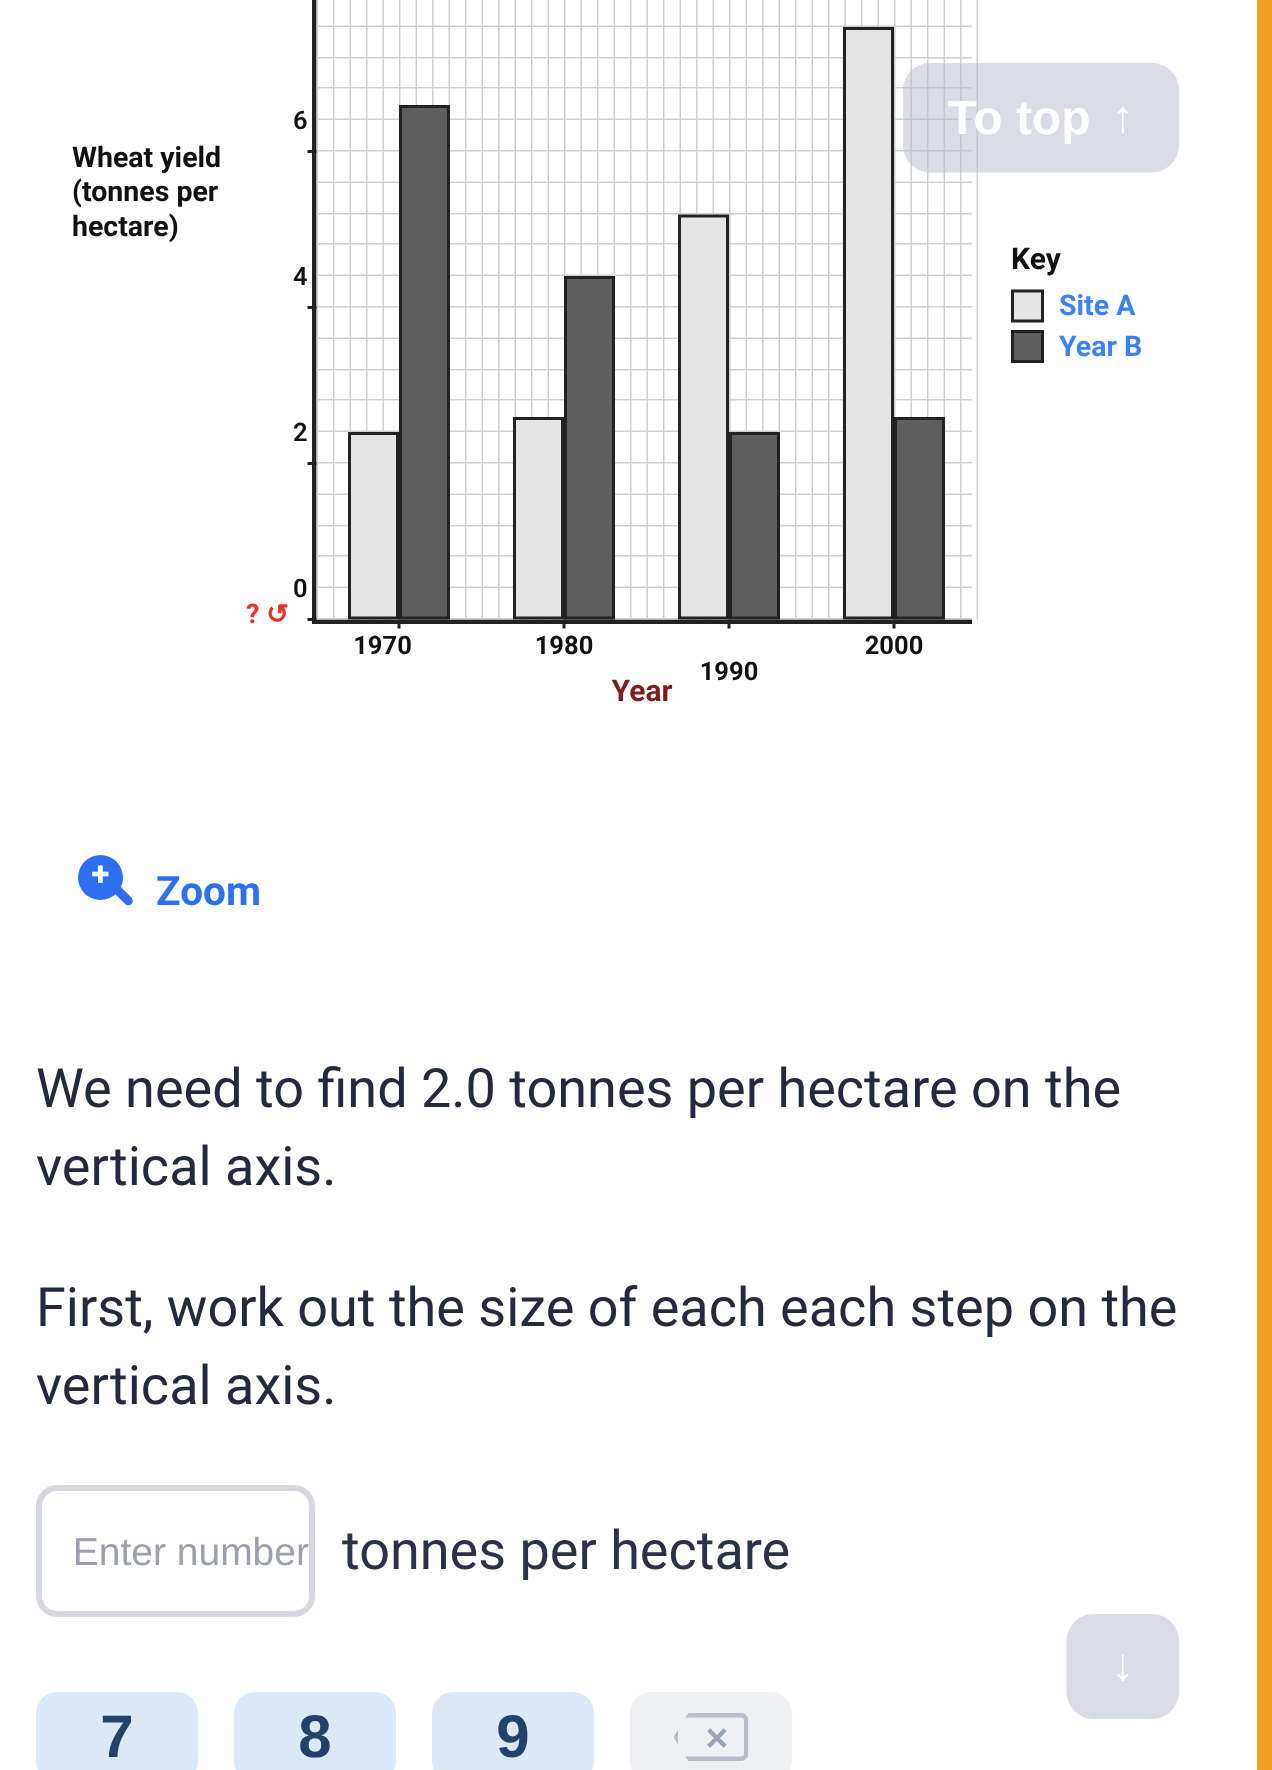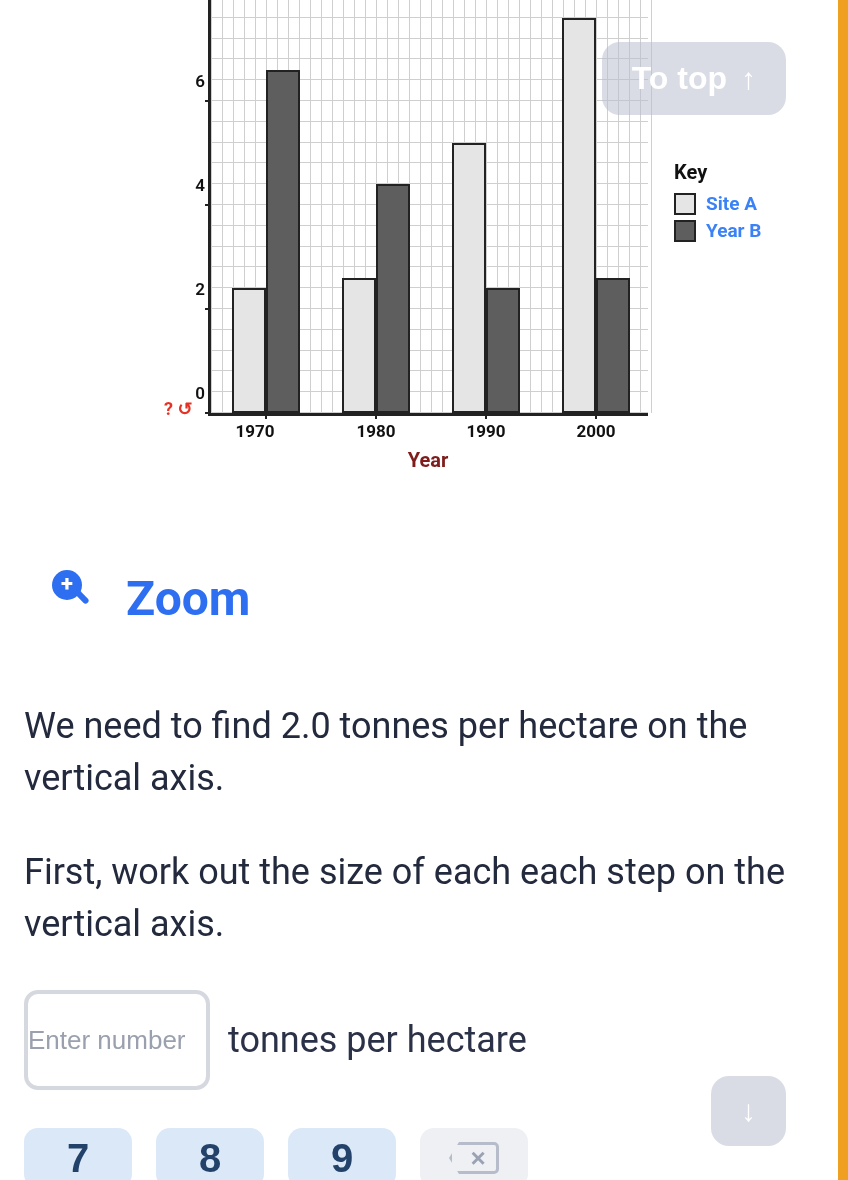--- a/index.html
+++ b/index.html
@@ -18,48 +18,49 @@
   .bar { position: absolute; bottom: 0; width: 34px; border: 2px solid #222; }
   .bar.a { background: #e5e5e5; }
   .bar.b { background: #5e5e5e; }
   .legend { position: absolute; left: 674px; top: 160px; }
   .legend-title { font-weight: 700; font-size: 20px; margin-bottom: 8px; color: #111; }
   .legend-row { display: flex; align-items: center; gap: 10px; margin-top: 4px; }
   .swatch { width: 22px; height: 22px; border: 2px solid #222; }
   .swatch.a { background: #e5e5e5; }
   .swatch.b { background: #5e5e5e; }
   .legend-label { font-size: 19px; font-weight: 700; color: #3b82f6; }
-  .zoom { position: absolute; left: 52px; top: 570px; display: flex; align-items: flex-start; gap: 34px; color: #2d6ff0; font-weight: 700; font-size: 48px; }
+  .zoom { position: absolute; left: 52px; top: 570px; display: flex; align-items: flex-end; gap: 12px; color: #2d6ff0; font-weight: 700; font-size: 27px; }
   .zoom-icon { width: 40px; height: 40px; position: relative; }
   .zoom-icon .circ { position: absolute; left: 0; top: 0; width: 30px; height: 30px; border-radius: 50%; background: #2d6ff0; }
   .zoom-icon .circ::before { content:"+"; position:absolute; left:50%; top:50%; transform:translate(-50%,-55%); color:#fff; font-size:22px; font-weight:800; }
   .zoom-icon .handle { position: absolute; left: 22px; top: 24px; width: 16px; height: 6px; background: #2d6ff0; transform: rotate(45deg); border-radius: 3px; }
   .para { position: absolute; left: 24px; width: 790px; font-size: 36px; line-height: 1.45; color: #232a3d; }
   .p1 { top: 700px; }
   .p2 { top: 846px; }
   .input-row { position: absolute; left: 24px; top: 990px; display: flex; align-items: center; gap: 18px; }
-  .num-input { width: 186px; height: 100px; border: 4px solid #d6d8e0; border-radius: 14px; font-size: 26px; text-align: left; color: #404040; outline: none; }
+  .num-input { width: 186px; height: 88px; border: 4px solid #d6d8e0; border-radius: 14px; font-size: 26px; text-align: right; color: #404040; outline: none; }
   .num-input::placeholder { color: #9aa0ad; }
   .unit { font-size: 36px; color: #2b3248; }
   .keypad { position: absolute; left: 24px; top: 1128px; display: flex; gap: 24px; }
   .key { width: 108px; height: 60px; background: #dbe8f8; border-radius: 14px; display:flex; align-items:center; justify-content:center; font-size: 40px; font-weight: 700; color: #23426a; border:none; cursor:pointer; }
   .key.bksp { background: #eef0f4; color:#9aa2b4; font-size: 26px; }
   .bksp-shape { width: 50px; height: 32px; border: 3px solid #b6bcc9; border-radius: 5px; position: relative; clip-path: polygon(20% 0, 100% 0, 100% 100%, 20% 100%, 0 50%); display:flex; align-items:center; justify-content:center; padding-left:8px;}
   .float-btn { position: absolute; display: flex; align-items: center; gap: 14px; padding: 18px 30px; border-radius: 18px; background: rgba(185,192,208,0.55); color: #fff; font-size: 32px; font-weight: 700; border:none; cursor:pointer; }
   .float-btn.top { right: 62px; top: 42px; }
   .float-btn.bottom { right: 62px; top: 1076px; }
   .arrow { font-size: 30px; }
   .bottom-divider { position:absolute; left:24px; top:1118px; width:790px; height:0; }
 </style>
 </head>
 <body>
 
 <div class="scroll-edge"></div>
 
 <div class="chart-wrap">
+  <div class="ylabel">Wheat yield (tonnes per hectare)</div>
   <div class="marker-red"><span>?</span>&nbsp;↺</div>
 
   <div class="plot" id="plot">
       <div class="grid-h" style="left: 0px; right: 0px; height: 1px; bottom: 0px;"></div>
       <div class="grid-h" style="left: 0px; right: 0px; height: 1px; bottom: 20.8px;"></div>
       <div class="grid-h" style="left: 0px; right: 0px; height: 1px; bottom: 41.6px;"></div>
       <div class="grid-h" style="left: 0px; right: 0px; height: 1px; bottom: 62.4px;"></div>
       <div class="grid-h" style="left: 0px; right: 0px; height: 1px; bottom: 83.2px;"></div>
       <div class="grid-h" style="left: 0px; right: 0px; height: 1px; bottom: 104px;"></div>
       <div class="grid-h" style="left: 0px; right: 0px; height: 1px; bottom: 124.8px;"></div>
@@ -127,21 +128,21 @@
       <div class="tick-y-mark" style="bottom: 311px;"></div>
       <div class="tick-x-mark" style="left: 54px;"></div>
       <div class="tick-x" style="left: 44px;">1970</div>
       <div class="bar a" style="height: 124.8px; left: 21px;"></div>
       <div class="bar b" style="height: 343.2px; left: 55px;"></div>
       <div class="tick-x-mark" style="left: 164px;"></div>
       <div class="tick-x" style="left: 165px;">1980</div>
       <div class="bar a" style="height: 135.2px; left: 131px;"></div>
       <div class="bar b" style="height: 228.8px; left: 165px;"></div>
       <div class="tick-x-mark" style="left: 274px;"></div>
-      <div class="tick-x" style="left: 275px;">1990</div>
+      <div class="tick-x" style="left: 275px; margin-top: 17px;">1990</div>
       <div class="bar a" style="height: 270.4px; left: 241px;"></div>
       <div class="bar b" style="height: 124.8px; left: 275px;"></div>
       <div class="tick-x-mark" style="left: 384px;"></div>
       <div class="tick-x" style="left: 385px;">2000</div>
       <div class="bar a" style="height: 395.2px; left: 351px;"></div>
       <div class="bar b" style="height: 135.2px; left: 385px;"></div>
     </div>
 
   <div class="xlabel">Year</div>
 

